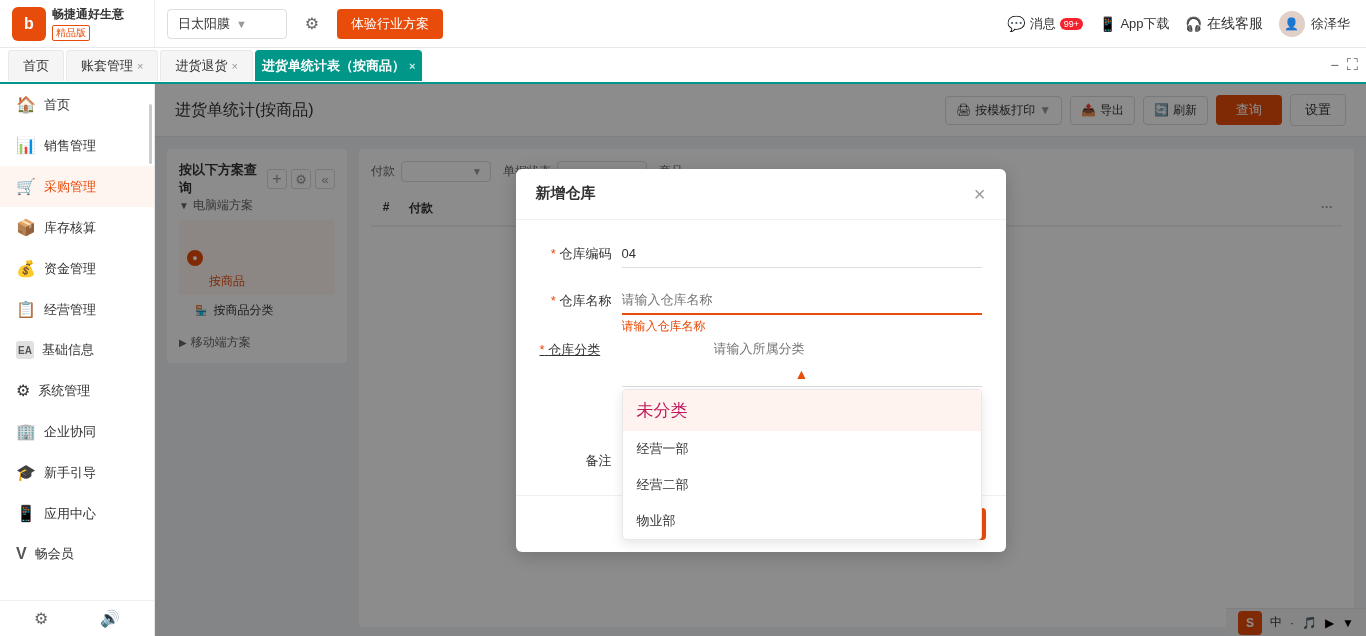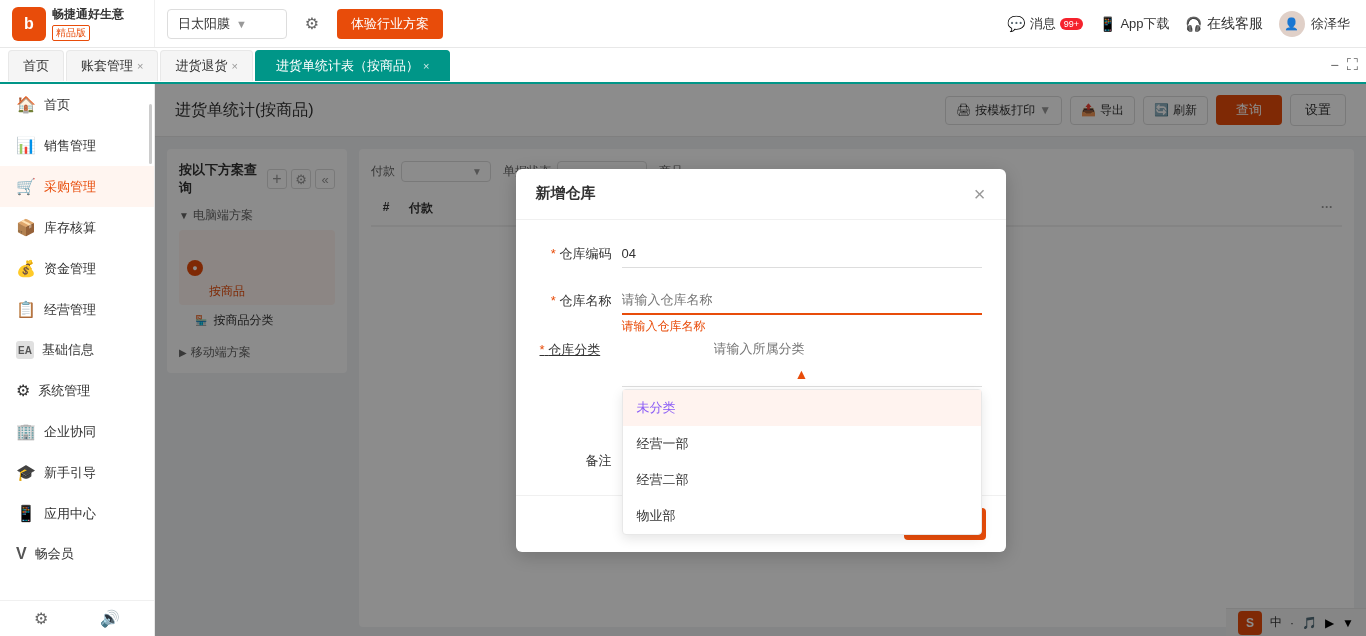--- a/index.html
+++ b/index.html
@@ -53,21 +53,21 @@
     <span>首页</span>
   </div>
   <div style="display:flex;align-items:center;gap:4px;padding:6px 14px;cursor:pointer;font-size:13px;color:#333;border:1px solid #e8e8e8;border-bottom:none;border-radius:4px 4px 0 0;background:#f5f5f5;">
     <span>账套管理</span>
     <span style="font-size:11px;color:#999;cursor:pointer;">×</span>
   </div>
   <div style="display:flex;align-items:center;gap:4px;padding:6px 14px;cursor:pointer;font-size:13px;color:#333;border:1px solid #e8e8e8;border-bottom:none;border-radius:4px 4px 0 0;background:#f5f5f5;">
     <span>进货退货</span>
     <span style="font-size:11px;color:#999;cursor:pointer;">×</span>
   </div>
-  <div style="display:flex;align-items:center;gap:4px;padding:6px 20px;cursor:pointer;font-size:13px;color:white;border:1px solid #009688;border-bottom:none;border-radius:4px 4px 0 0;background:#009688;">
+  <div style="display:flex;align-items:center;gap:4px;padding:6px 6px;cursor:pointer;font-size:13px;color:white;border:1px solid #009688;border-bottom:none;border-radius:4px 4px 0 0;background:#009688;font-weight:bold;">
     <span>进货单统计表（按商品）</span>
     <span style="font-size:11px;color:rgba(255,255,255,0.8);cursor:pointer;">×</span>
   </div>
   <div style="margin-left:auto;display:flex;gap:4px;">
     <button style="background:none;border:none;cursor:pointer;color:#666;font-size:16px;">－</button>
     <button style="background:none;border:none;cursor:pointer;color:#666;font-size:16px;">⛶</button>
   </div>
 </div>
 
 <div style="display:flex;height:552px;">
@@ -149,21 +149,21 @@
           <span>刷新</span>
         </button>
         <button style="background:#e84c0a;color:white;border:none;border-radius:4px;padding:6px 20px;cursor:pointer;font-size:13px;">查询</button>
         <button style="background:white;color:#333;border:1px solid #ddd;border-radius:4px;padding:6px 14px;cursor:pointer;font-size:13px;">设置</button>
       </div>
     </div>
 
     <div style="display:flex;padding:12px;gap:12px;height:calc(552px - 50px);">
 
       <div style="width:180px;background:#fff;border-radius:4px;padding:12px;height:fit-content;">
-        <div style="display:flex;align-items:center;justify-content:space-between;margin-bottom:10px;">
+        <div style="display:flex;align-items:center;justify-content:space-between;">
           <span style="font-size:13px;color:#333;font-weight:bold;">按以下方案查询</span>
           <div style="display:flex;gap:4px;">
             <span style="cursor:pointer;color:#999;font-size:16px;border:1px solid #ddd;border-radius:3px;width:20px;height:20px;display:flex;align-items:center;justify-content:center;">+</span>
             <span style="cursor:pointer;color:#999;font-size:13px;border:1px solid #ddd;border-radius:3px;width:20px;height:20px;display:flex;align-items:center;justify-content:center;">⚙</span>
             <span style="cursor:pointer;color:#999;font-size:13px;border:1px solid #ddd;border-radius:3px;width:20px;height:20px;display:flex;align-items:center;justify-content:center;">«</span>
           </div>
         </div>
         <div>
           <div style="display:flex;align-items:center;gap:4px;font-size:12px;color:#666;cursor:pointer;margin-bottom:6px;">
             <span style="font-size:10px;">▼</span>
@@ -270,21 +270,21 @@
               <span style="color:#e84c0a;">*</span>
               <span>仓库分类</span>
             </div>
             <div style="flex:1;position:relative;">
               <div style="display:flex;align-items:center;border-bottom:1px solid #ddd;flex-direction:column;">
                 <input type="text" placeholder="请输入所属分类" style="flex: 1 1 0%; border: none; padding: 6px 0px; font-size: 13px; outline: none; color: rgb(187, 187, 187);">
                 <span style="color:#e84c0a;font-size:14px;cursor:pointer;padding:4px;">▲</span>
               </div>
 
               <div style="position:absolute;top:100%;left:0;right:0;background:#fff;border:1px solid #e8e8e8;border-radius:4px;box-shadow:0 4px 12px rgba(0,0,0,0.1);z-index:200;margin-top:2px;">
-                <div style="padding:9px 14px;cursor:pointer;font-size:13px;color:#8b5cf6;background:#fff3ef;">
+                <div style="padding:9px 14px;cursor:pointer;font-size:17px;color:#be185d;background:#fff3ef;">
                   <span>未分类</span>
                 </div>
                 <div style="padding:9px 14px;cursor:pointer;font-size:13px;color:#333;">
                   <span>经营一部</span>
                 </div>
                 <div style="padding:9px 14px;cursor:pointer;font-size:13px;color:#333;">
                   <span>经营二部</span>
                 </div>
                 <div style="padding:9px 14px;cursor:pointer;font-size:13px;color:#333;">
                   <span>物业部</span>

